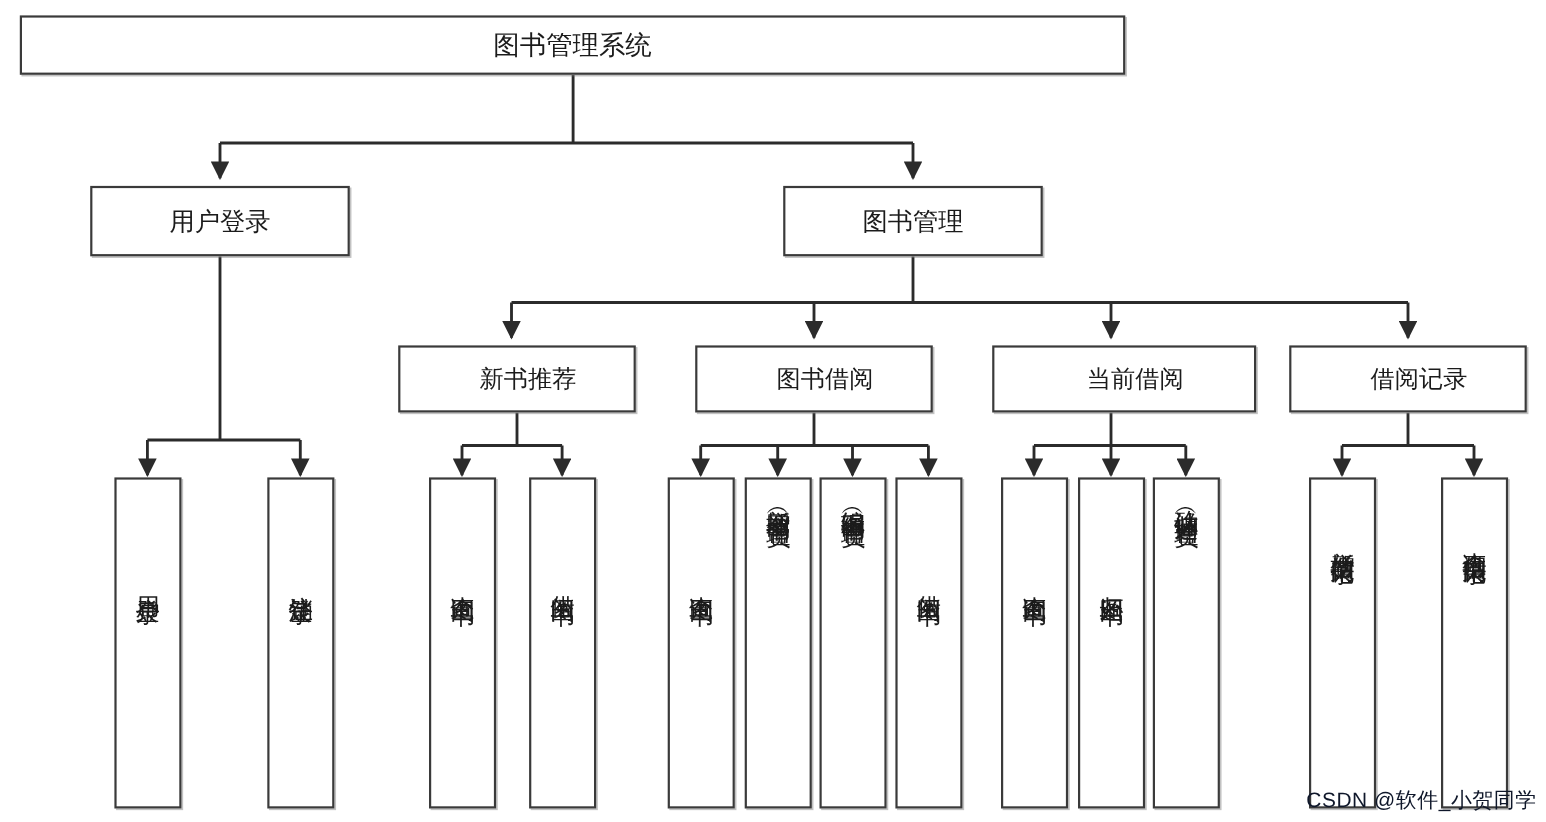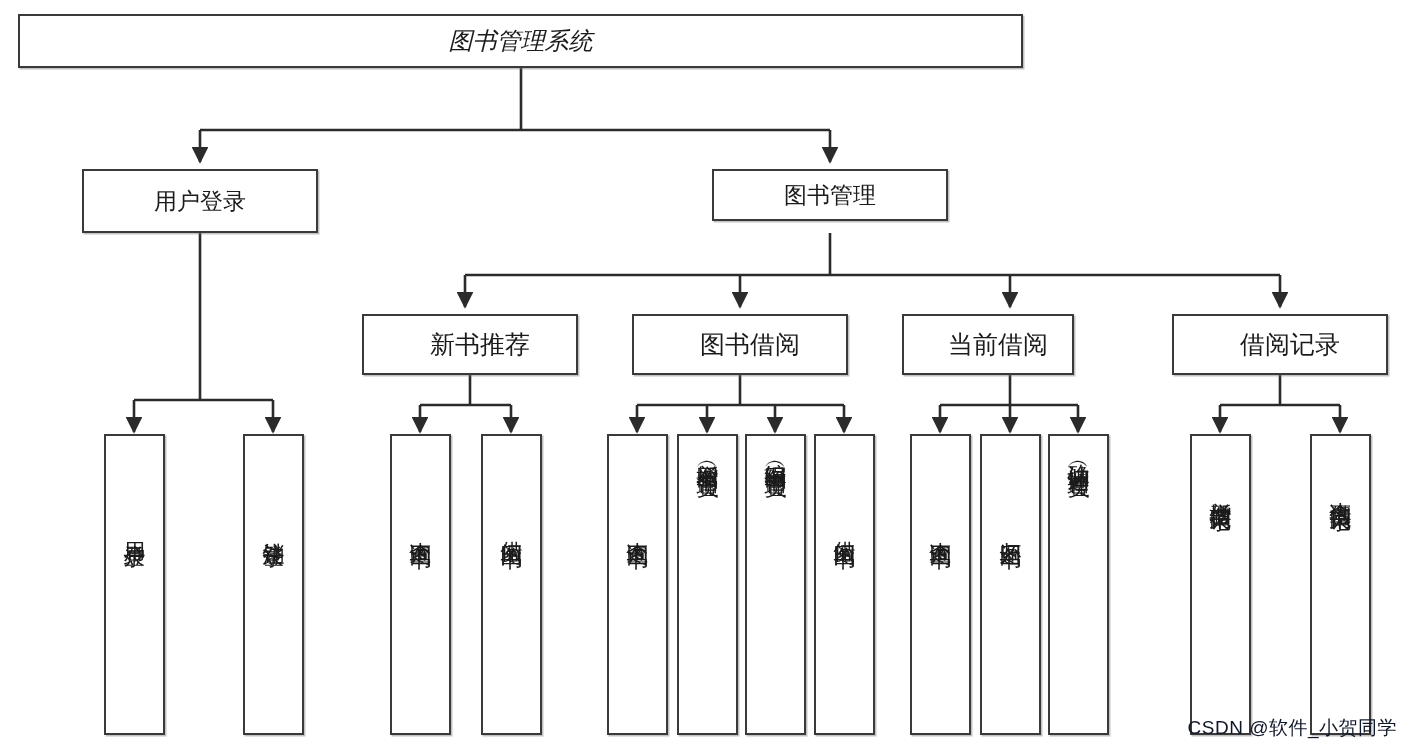--- a/index.html
+++ b/index.html
@@ -33,21 +33,21 @@
     border: 2px solid #3a3a3a;
     box-shadow: 1.5px 1.5px 0 rgba(120,120,120,0.45);
     display: flex;
     align-items: center;
     justify-content: center;
     color: #1b1b1b;
     z-index: 2;
   }
   .node.root       { font-size: 24px; }
   .node.level2     { font-size: 23px; }
-  .node.level3     { font-size: 25px; padding-left: 20px; }
+  .node.level3     { font-size: 22px; padding-left: 20px; }
   .node.leaf {
     font-size: 22px;
     align-items: flex-start;
     justify-content: center;
     padding-top: 6px;
   }
   .vtext {
     writing-mode: vertical-rl;
     text-orientation: upright;
     letter-spacing: 2px;
@@ -116,41 +116,41 @@
       <path d="M 1010 405 L 1010 432" marker-end="url(#arrow)"></path>
       <path d="M 1078 405 L 1078 432" marker-end="url(#arrow)"></path>
 
       <path d="M 1280 375 L 1280 405"></path>
       <path d="M 1220 405 L 1340 405"></path>
       <path d="M 1220 405 L 1220 432" marker-end="url(#arrow)"></path>
       <path d="M 1340 405 L 1340 432" marker-end="url(#arrow)"></path>
     </g>
   </svg>
 
-  <div class="node root" style="left:18px; top:14px; width:1005px; height:54px;font-style:italic;">
+  <div class="node root" style="left:18px; top:14px; width:1005px; height:54px;">
     <span>图书管理系统</span>
   </div>
 
   <div class="node level2" style="left:82px; top:169px; width:236px; height:64px;">
     <span>用户登录</span>
   </div>
 
-  <div class="node level2" style="left:712px; top:169px; width:236px; height:52px;">
+  <div class="node level2" style="left:712px; top:169px; width:236px; height:64px;">
     <span>图书管理</span>
   </div>
 
   <div class="node level3" style="left:362px; top:314px; width:216px; height:61px;">
     <span>新书推荐</span>
   </div>
 
   <div class="node level3" style="left:632px; top:314px; width:216px; height:61px;text-align:center;">
     <span>图书借阅</span>
   </div>
 
-  <div class="node level3" style="left:902px; top:314px; width:172px; height:61px;">
+  <div class="node level3" style="left:902px; top:314px; width:240px; height:61px;">
     <span>当前借阅</span>
   </div>
 
   <div class="node level3" style="left:1172px; top:314px; width:216px; height:61px;">
     <span>借阅记录</span>
   </div>
 
   <div class="node leaf leaf-mid" style="left:104px; top:434px; width:61px; height:301px;">
     <span class="vtext">用户登录</span>
   </div>

